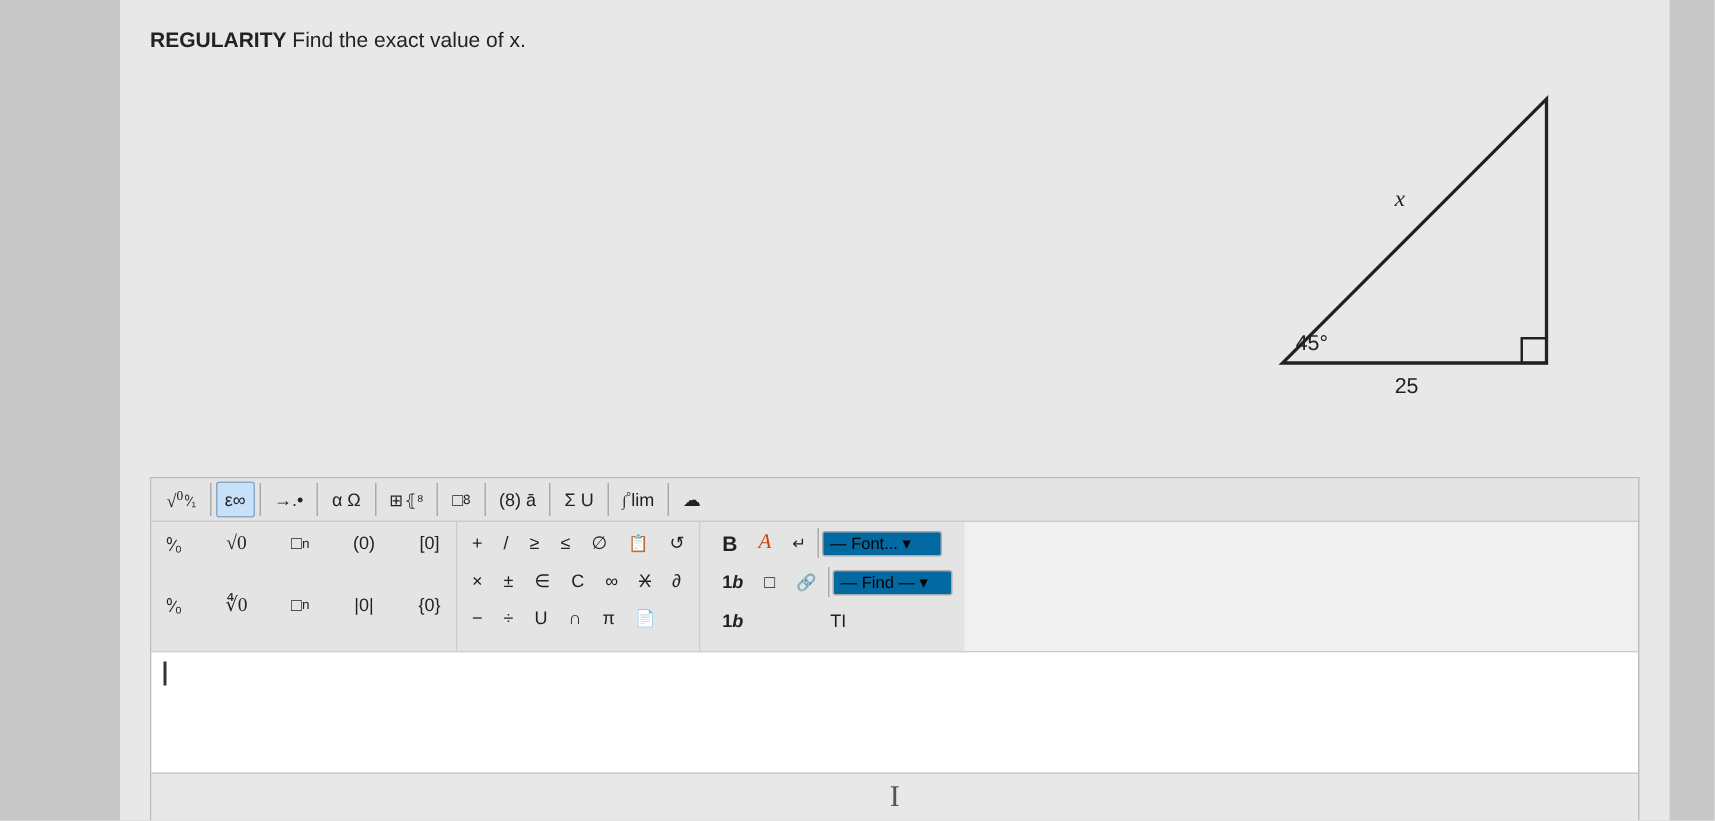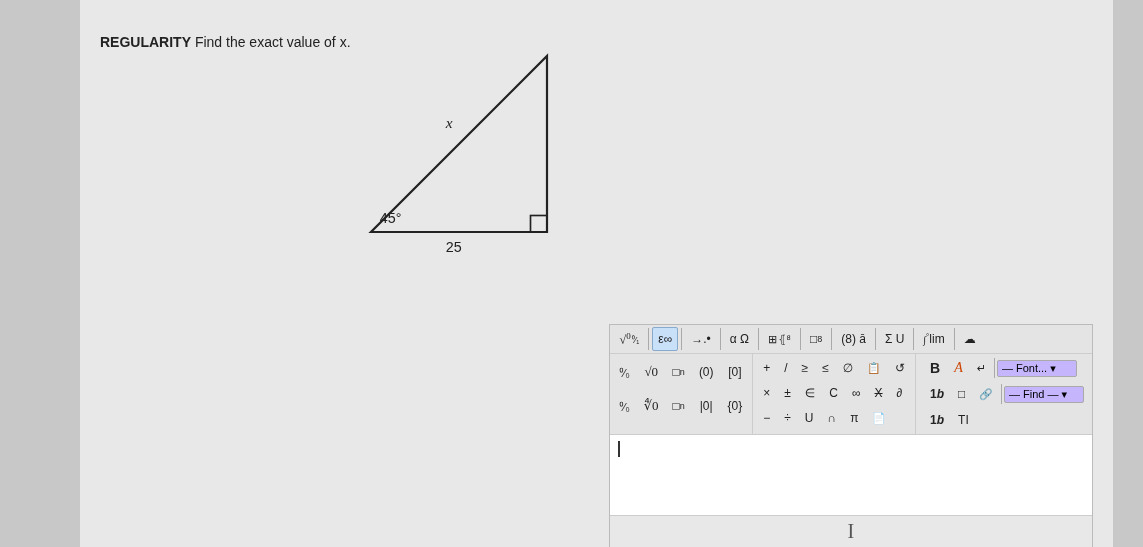--- a/index.html
+++ b/index.html
@@ -16,22 +16,22 @@
     .left-sidebar {
       width: 80px;
       background: #c8c8c8;
       flex-shrink: 0;
     }
 
     .main-content {
       flex: 1;
       background: #e8e8e8;
       display: flex;
-      flex-direction: row;
-      padding: 34px 20px 0 20px;
+      flex-direction: column;
+      padding: 18px 20px 0 20px;
       position: relative;
     }
 
     .problem-header {
       font-size: 14px;
       color: #222;
       margin-bottom: 10px;
     }
 
     .problem-header .bold {
@@ -84,21 +84,21 @@
     .toolbar-divider {
       width: 1px;
       height: 22px;
       background: #aaa;
       margin: 0 2px;
     }
 
     .font-size-dropdown {
       display: flex;
       align-items: center;
-      background: #c4b5fd;
+      background: #0369a1;
       border: 1px solid #aaa;
       border-radius: 2px;
       padding: 1px 4px;
       font-size: 11px;
       cursor: pointer;
     }
 
     .editor-input-area {
       background: #fff;
       min-height: 80px;
@@ -140,21 +140,21 @@
     .middle-section {
       display: flex;
       align-items: stretch;
       border-bottom: 1px solid #ccc;
     }
 
     .middle-left-grid {
       display: grid;
       grid-template-columns: repeat(5, auto);
       grid-template-rows: repeat(3, auto);
-      gap: 2px;
+      gap: 17px;
       padding: 2px 4px;
       background: #e4e4e4;
       border-right: 1px solid #ccc;
     }
 
     .middle-center {
       display: flex;
       flex-direction: column;
       padding: 2px 4px;
       border-right: 1px solid #ccc;
@@ -304,21 +304,21 @@
           <button class="toolbar-btn" style="font-size:12px;">□</button>
           <button class="toolbar-btn" style="font-size:11px;">🔗</button>
           <div style="width:1px;height:20px;background:#aaa;"></div>
           <div class="font-size-dropdown" style="min-width:80px;">— Find — ▾</div>
         </div>
 
         <div style="display:flex;align-items:center;gap:2px;">
           <button class="toolbar-btn" style="font-size:12px;">
               <span style="font-weight:bold;">1<span style="font-style:italic;">b</span></span>
             </button>
-          <button class="toolbar-btn" style="font-size:12px;">TI</button>
+          <button class="toolbar-btn" style="font-size:12px;margin-left:44px;">TI</button>
         </div>
       </div>
 
     </div>
 
     <div class="editor-input-area">
       <span class="cursor-line"></span>
     </div>
 
     <div style="display:flex;justify-content:center;padding:4px 0;background:#e8e8e8;border-top:1px solid #ccc;">

